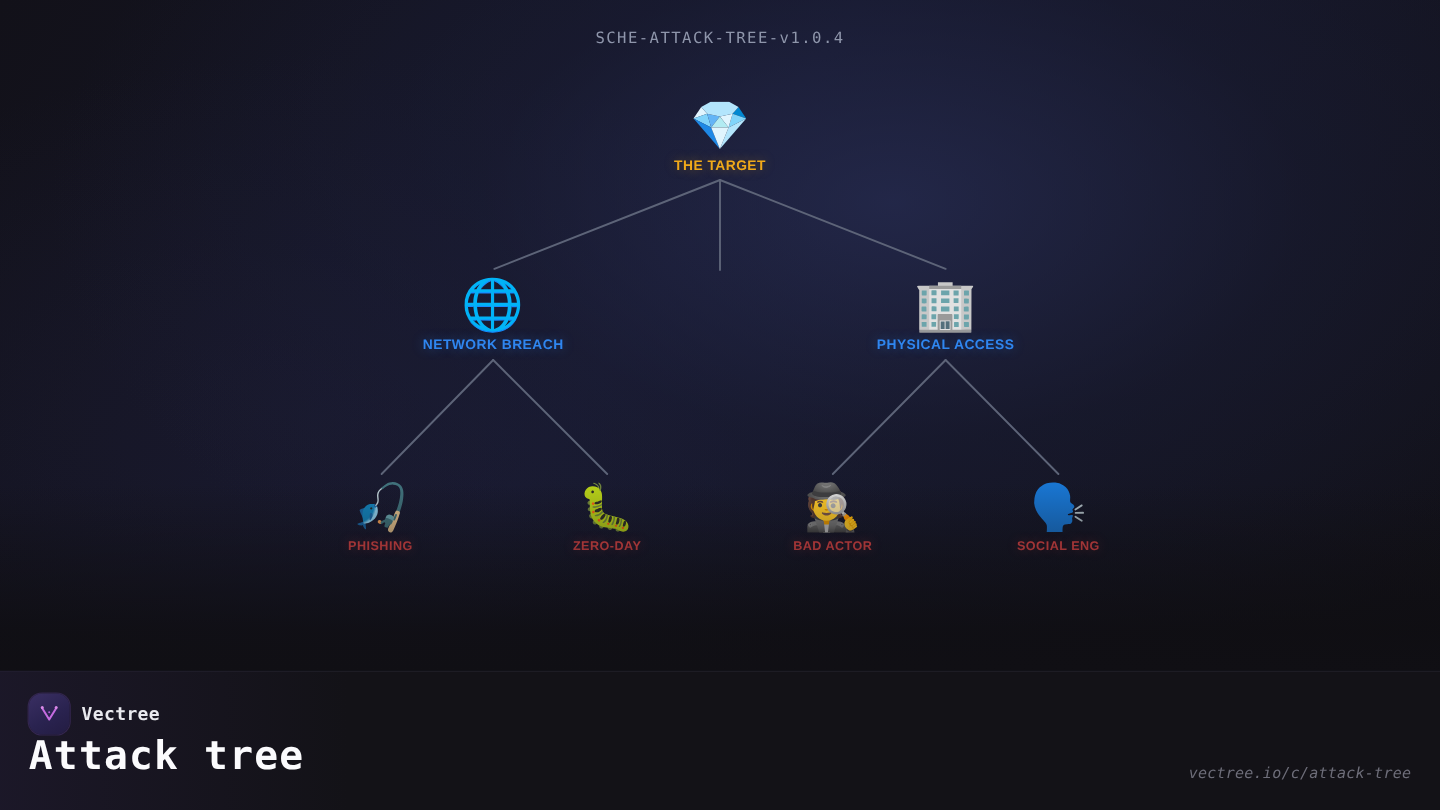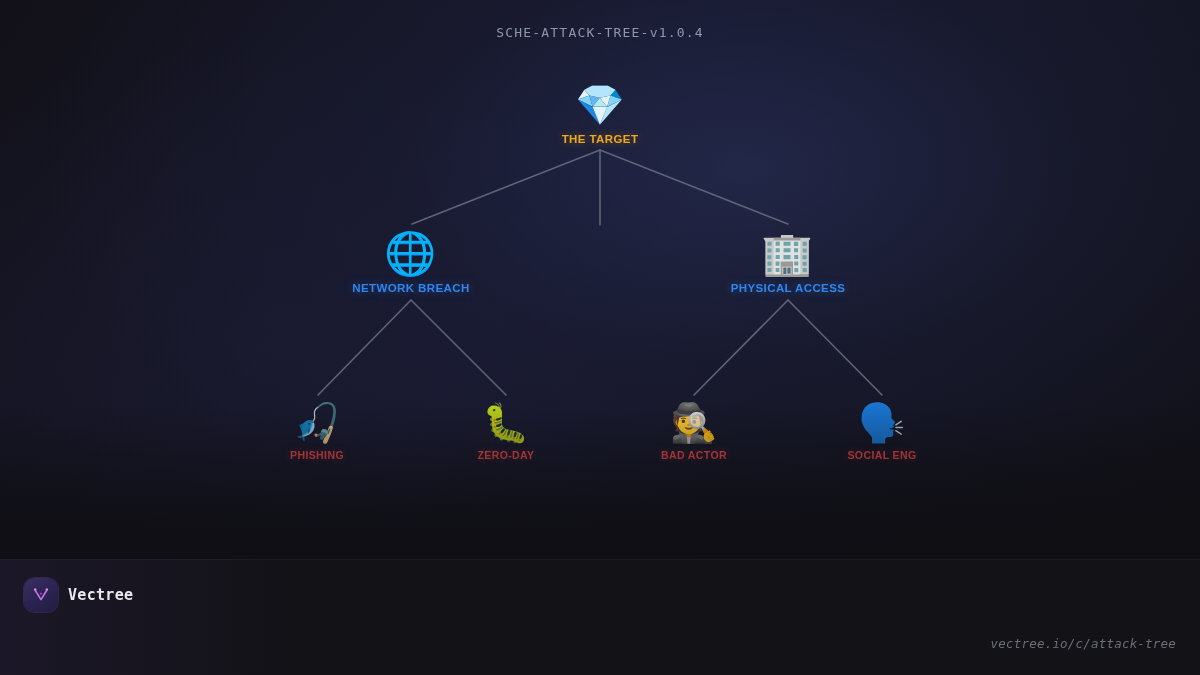--- a/index.html
+++ b/index.html
@@ -236,17 +236,18 @@
         <svg width="20" height="20" viewBox="0 0 20 20" xmlns="http://www.w3.org/2000/svg">
           <path d="M4.2 5.2 L10 14.6 L15.8 5.2" fill="none" stroke="#c56ce0" stroke-width="1.7" stroke-linecap="round" stroke-linejoin="round"></path>
           <circle cx="4.2" cy="4.6" r="1.25" fill="#d98ae8"></circle>
           <circle cx="15.8" cy="4.6" r="1.25" fill="#d98ae8"></circle>
           <circle cx="10" cy="8.6" r="0.85" fill="#b05fd6"></circle>
         </svg>
       </div>
       <div id="brand-name">Vectree</div>
     </div>
 
+    <div id="page-title">Attack tree</div>
 
     <div id="footer-url">vectree.io/c/attack-tree</div>
 
   </div>
 </div>
 
 </body></html>

